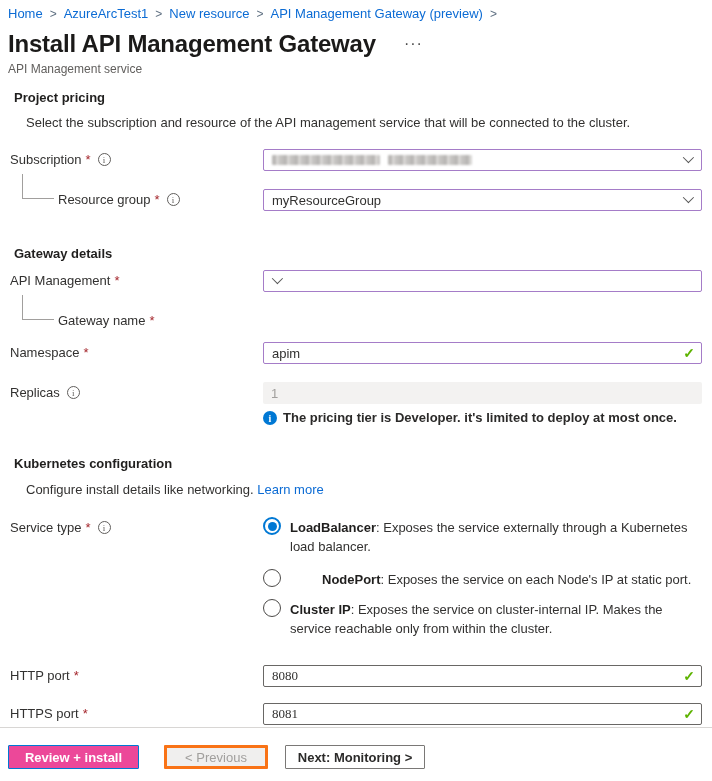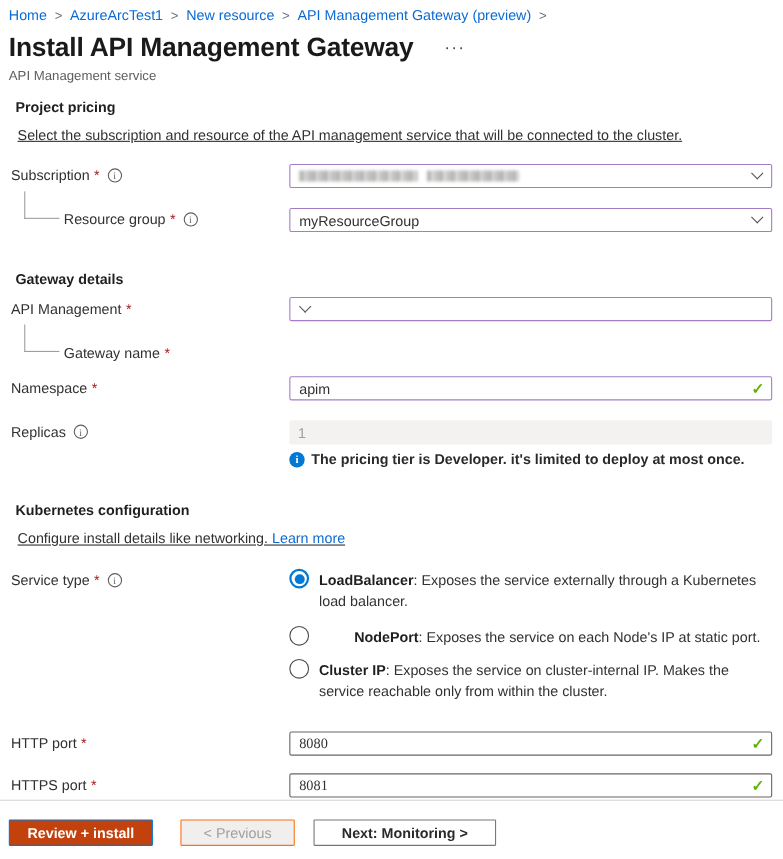--- a/index.html
+++ b/index.html
@@ -17,21 +17,21 @@
   .breadcrumb .sep { color:#5f7082; margin:0 7px; font-size:12px; }
 
   
   .title-row { display:flex; align-items:center; margin-top:9px; }
   h1.page-title { font-size:24px; font-weight:700; color:#1b1a19; letter-spacing:-0.2px; }
   .ellipsis { margin-left:28px; color:#4a4a4a; font-size:16px; letter-spacing:1px; cursor:pointer; line-height:10px; }
   .subtitle { color:#605e5c; font-size:12px; margin-top:4px; }
 
   
   .section-heading { font-weight:700; color:#201f1e; font-size:13px; margin-left:6px; }
-  .section-desc { margin-left:8px; margin-top:10px; color:#323130;text-decoration:underline; }
+  .section-desc { margin-left:18px; margin-top:10px; color:#323130; }
   a.inline-link { color:#0b6bd4; text-decoration:none; cursor:pointer; }
 
   
   .form-row { display:flex; align-items:flex-start; margin-left:2px; position:relative; }
   .label-col { width:253px; flex:none; padding-top:3px; display:flex; align-items:center; }
   .label-col.child { padding-left:48px; }
   .field-col { width:439px; flex:none; position:relative; }
   .req { color:#a4262c; margin-left:4px; font-weight:400; }
   .info-circle {
     display:inline-flex; align-items:center; justify-content:center;
@@ -77,23 +77,23 @@
   .radio-opt.selected .radio-circle { border:2px solid #0078d4; }
   .radio-opt.selected .radio-circle::after { content:""; width:9px; height:9px; border-radius:50%; background:#0078d4; }
   .radio-text { line-height:19px; padding-top:1px; }
   .radio-text b { font-weight:700; color:#201f1e; }
 
   
   .footer-divider { position:absolute; left:0; right:0; top:727px; border-top:1px solid #d8d6d4; }
   .footer { position:absolute; left:8px; top:745px; display:flex; align-items:center; }
   .btn { height:24px; font-size:13px; display:inline-flex; align-items:center; justify-content:center;
     cursor:pointer; border-radius:1px; font-family:"Liberation Sans",sans-serif; }
-  .btn-primary { background:#c2410c; color:#fff; font-weight:700; width:131px; border:1px solid #0078d4; }
-  .btn-disabled { background:#f0efee; color:#a19f9d; width:104px; margin-left:25px; border:1px solid #f97316; }
-  .btn-outline { background:#fff; color:#2b2a29; font-weight:600; width:166px; margin-left:17px; border:1px solid #7a7876; }
+  .btn-primary { background:#ec4899; color:#fff; font-weight:700; width:131px; border:1px solid #0078d4; }
+  .btn-disabled { background:#f0efee; color:#a19f9d; width:104px; margin-left:25px; border:3px solid #f97316; }
+  .btn-outline { background:#fff; color:#2b2a29; font-weight:600; width:140px; margin-left:17px; border:1px solid #7a7876; }
 
   
   .mt-project { margin-top:14px; }
   .mt-desc { margin-top:10px; }
   .mt-sub { margin-top:19px; }
   .mt-rg { margin-top:18px; }
   .mt-gwhead { margin-top:35px; }
   .mt-apim { margin-top:9px; }
   .mt-gwname { margin-top:18px; }
   .mt-ns { margin-top:14px; }

